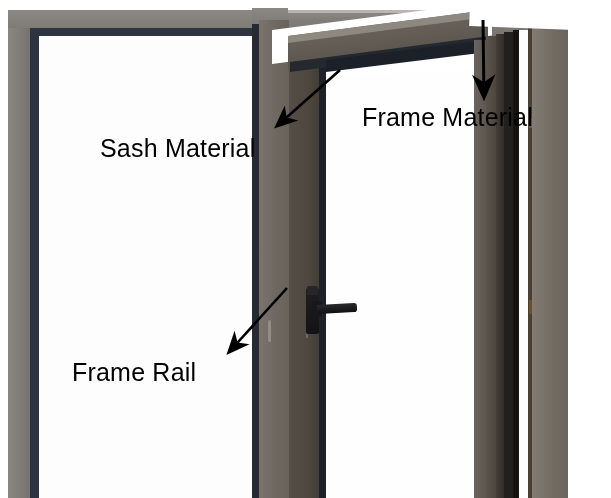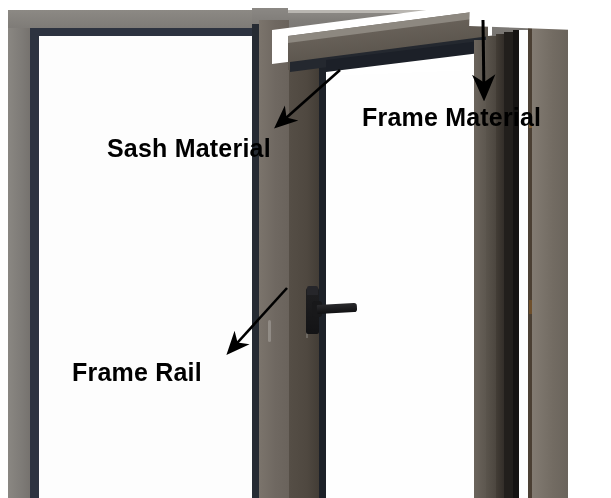--- a/index.html
+++ b/index.html
@@ -226,26 +226,26 @@
   
   .anno-svg {
     position: absolute;
     left: 0; top: 0;
     width: 611px; height: 498px;
     pointer-events: none;
   }
   .label {
     position: absolute;
     font-family: "Liberation Sans", sans-serif;
-    font-weight: bold;
+    font-weight: normal;
     color: #000000;
     white-space: nowrap;
     letter-spacing: 0.2px;
   }
-  .label-sash  { left: 100px; top: 134px; font-size: 25px; margin-left: 7px; }
+  .label-sash  { left: 100px; top: 134px; font-size: 25px; }
   .label-frame { left: 362px; top: 103px; font-size: 25px; }
   .label-rail  { left: 72px;  top: 358px; font-size: 25px; }
 </style>
 </head>
 <body>
 
 <div class="screenshot">
 
   <div class="photo">
 

